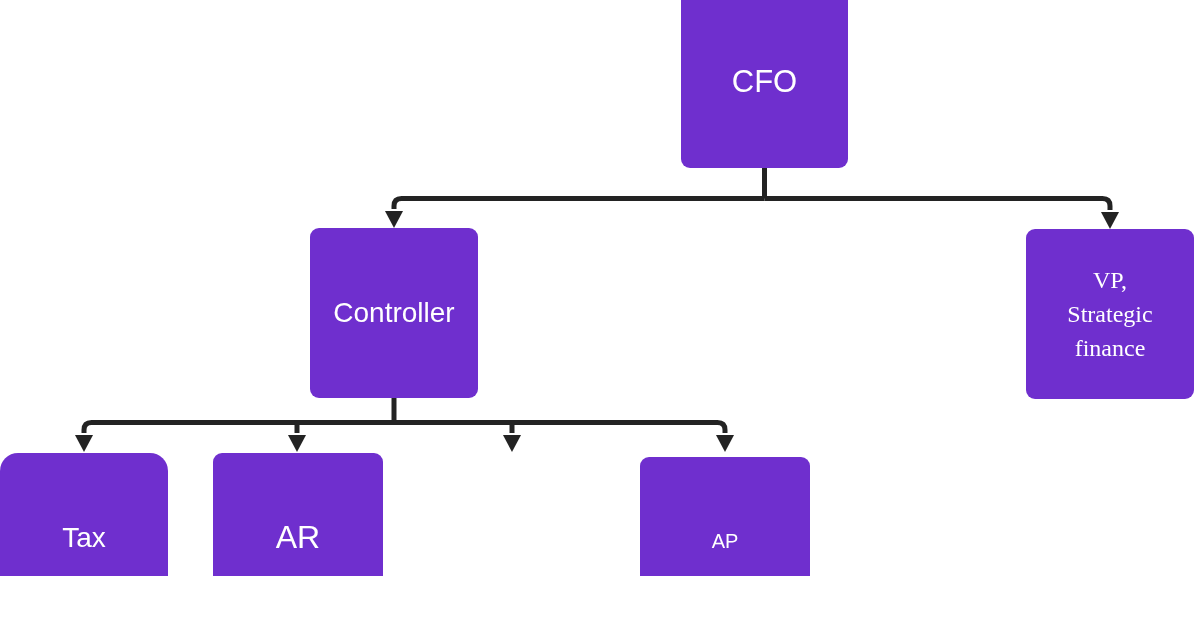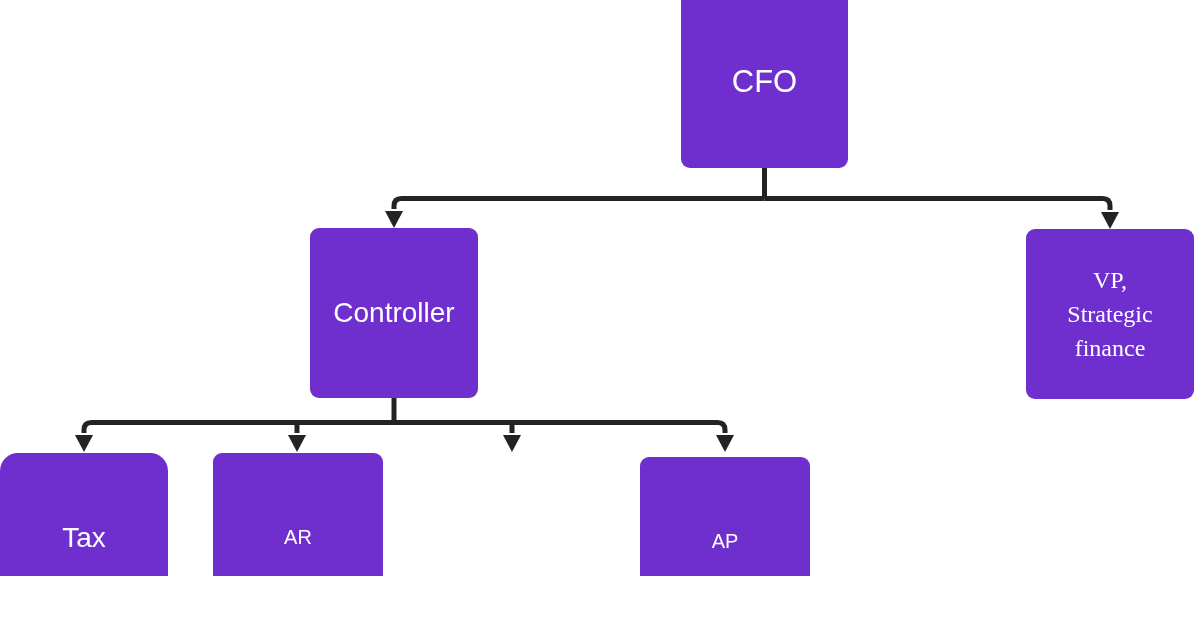--- a/index.html
+++ b/index.html
@@ -60,21 +60,21 @@
     line-height: 1.42;
     font-family: Liberation Serif, serif;
   }
   #node-tax {
     left: 0px; top: 453px; width: 168px; height: 169px;
     font-size: 28px;
     border-radius: 18px;
   }
   #node-ar {
     left: 213px; top: 453px; width: 170px; height: 169px;
-    font-size: 20px;
+    font-size: 32px;
   }
   #node-accounting {
     left: 428px; top: 453px; width: 170px; height: 169px;
     font-size: 22px;
     line-height: 1.5;
   }
   #node-ap {
     left: 640px; top: 457px; width: 170px; height: 169px;
     font-size: 20px;
   }

